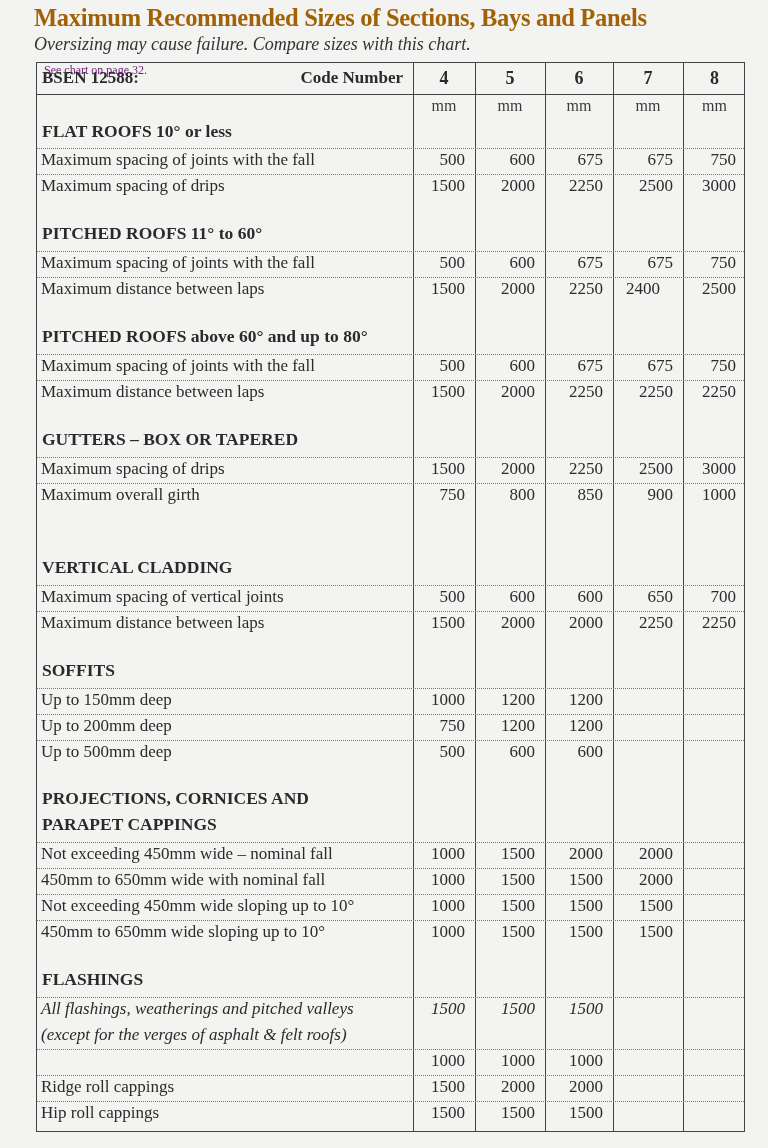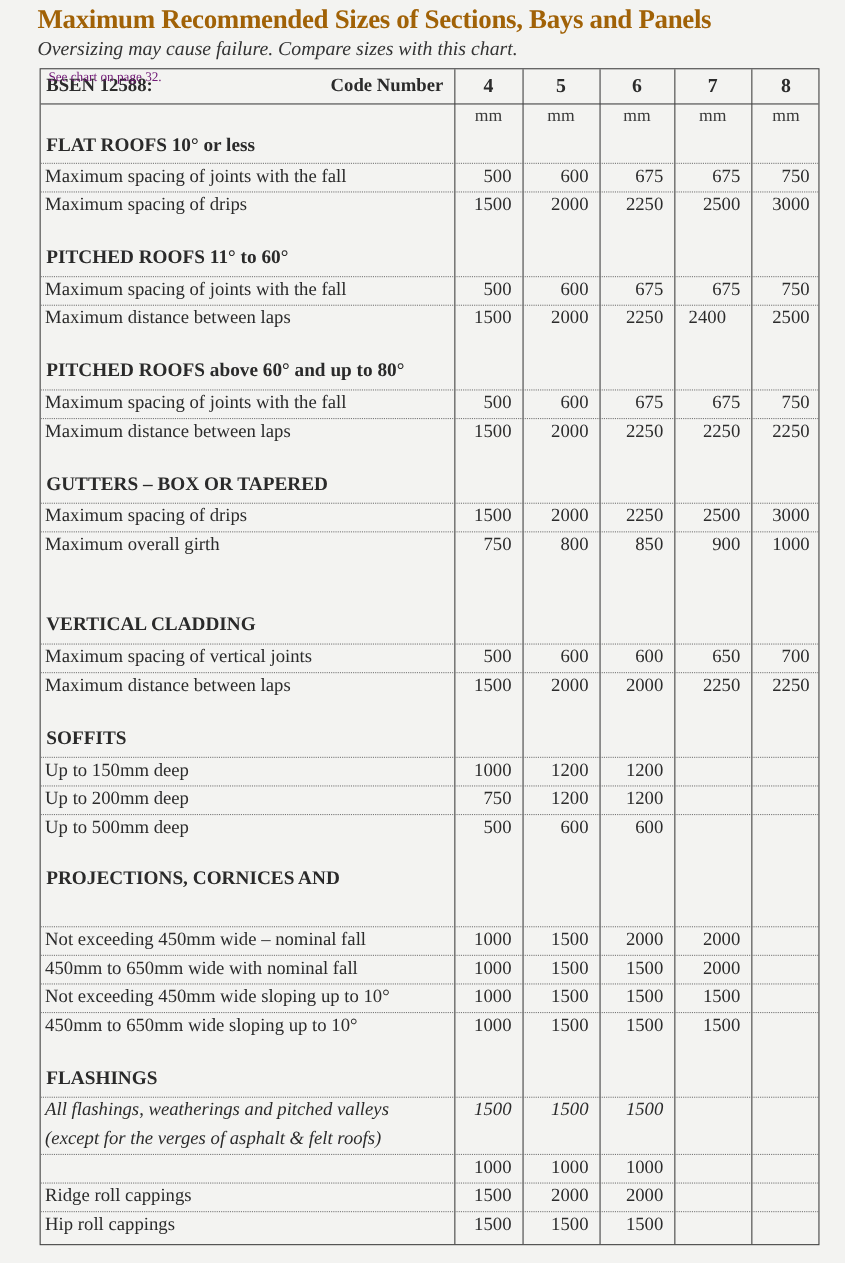--- a/index.html
+++ b/index.html
@@ -153,20 +153,21 @@
     </div>
     <div class="row" style="top: 677px; height: 26px;">
       <span class="lbl">Up to 500mm deep</span>
       <span class="val" style="left: 376px; width: 52px;">500</span>
       <span class="val" style="left: 438px; width: 60px;">600</span>
       <span class="val" style="left: 508px; width: 58px;">600</span>
       <span class="val" style="left: 576px; width: 60px;"></span>
       <span class="val" style="left: 646px; width: 53px;"></span>
     </div>
     <div class="sec" style="top: 725px;">PROJECTIONS, CORNICES AND</div>
+    <div class="sec" style="top: 751px;">PARAPET CAPPINGS</div>
     <div class="row" style="top: 779px; height: 26px;">
       <span class="lbl">Not exceeding 450mm wide – nominal fall</span>
       <span class="val" style="left: 376px; width: 52px;">1000</span>
       <span class="val" style="left: 438px; width: 60px;">1500</span>
       <span class="val" style="left: 508px; width: 58px;">2000</span>
       <span class="val" style="left: 576px; width: 60px;">2000</span>
       <span class="val" style="left: 646px; width: 53px;"></span>
     </div>
     <div class="row" style="top: 805px; height: 26px;">
       <span class="lbl">450mm to 650mm wide with nominal fall</span>

